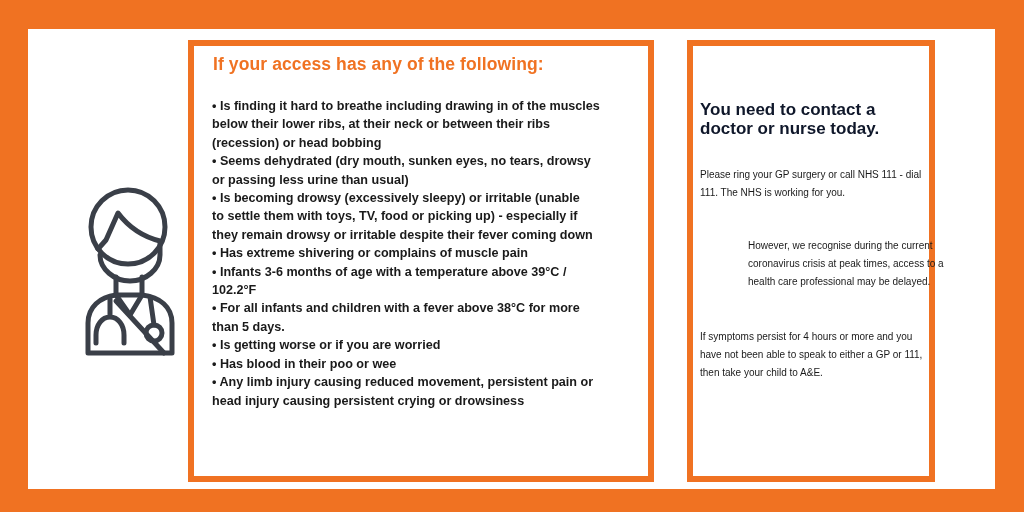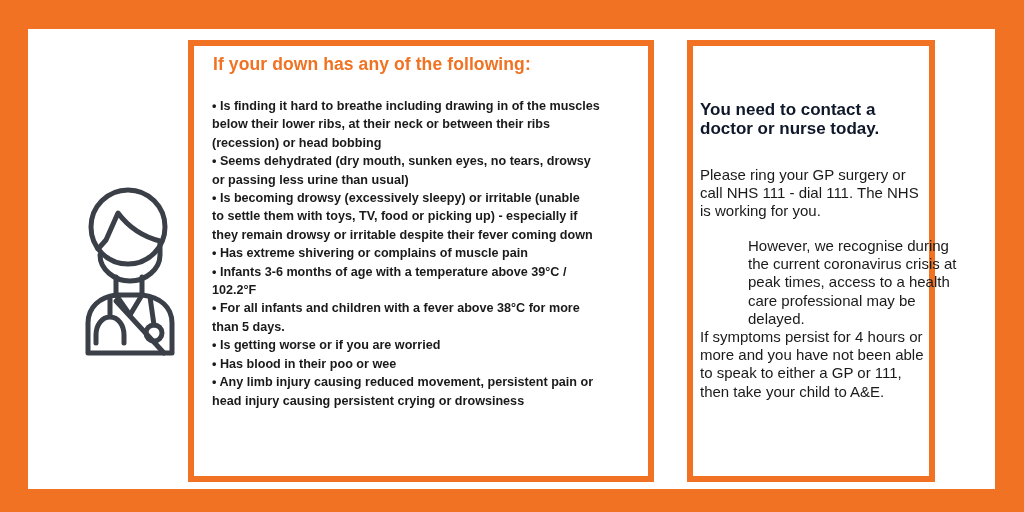--- a/index.html
+++ b/index.html
@@ -35,21 +35,21 @@
       font-size: 12.6px; line-height: 18.4px; color: #1A1A1A; font-weight: bold;
     }
     .symptom-list li { white-space: pre-line; }
     .right-title {
       position: absolute; left: 7px; top: 54px; width: 230px;
       color: #0f172a; font-weight: bold; font-size: 17px; line-height: 19px;
       margin: 0;
     }
     .right-para {
       position: absolute; left: 7px; width: 225px;
-      font-size: 15px; line-height: 18.2px; color: #1A1A1A; margin: 0;
+      font-size: 10px; line-height: 18.2px; color: #1A1A1A; margin: 0;
     }
     .p1 { top: 120px; }
     .p2 { top: 191px; margin-left: 48px; }
     .p3 { top: 282px; }
   </style>
 </head>
 <body>
 
 <div class="canvas">
   <svg class="doctor-icon" viewBox="0 0 100 180" fill="none" stroke="#3A3F48" stroke-width="5" stroke-linecap="round" stroke-linejoin="round">
@@ -66,21 +66,21 @@
 
     <path d="M36 124 L84 176"></path>
 
     <path d="M30 122 L30 140 C22 140 16 148 16 158 L16 166 M30 140 C38 140 44 148 44 158 L44 166"></path>
     <path d="M70 120 L74 148"></path>
     <circle cx="74" cy="156" r="8"></circle>
   </svg>
 </div>
 
 <div class="box box-left">
-  <h2 class="left-title">If your down has any of the following:</h2>
+  <h2 class="left-title">If your access has any of the following:</h2>
   <ul class="symptom-list">
     <li>• Is finding it hard to breathe including drawing in of the muscles
   below their lower ribs, at their neck or between their ribs
   (recession) or head bobbing</li>
     <li>• Seems dehydrated (dry mouth, sunken eyes, no tears, drowsy
   or passing less urine than usual)</li>
     <li>• Is becoming drowsy (excessively sleepy) or irritable (unable
   to settle them with toys, TV, food or picking up) - especially if
   they remain drowsy or irritable despite their fever coming down</li>
     <li>• Has extreme shivering or complains of muscle pain</li>

